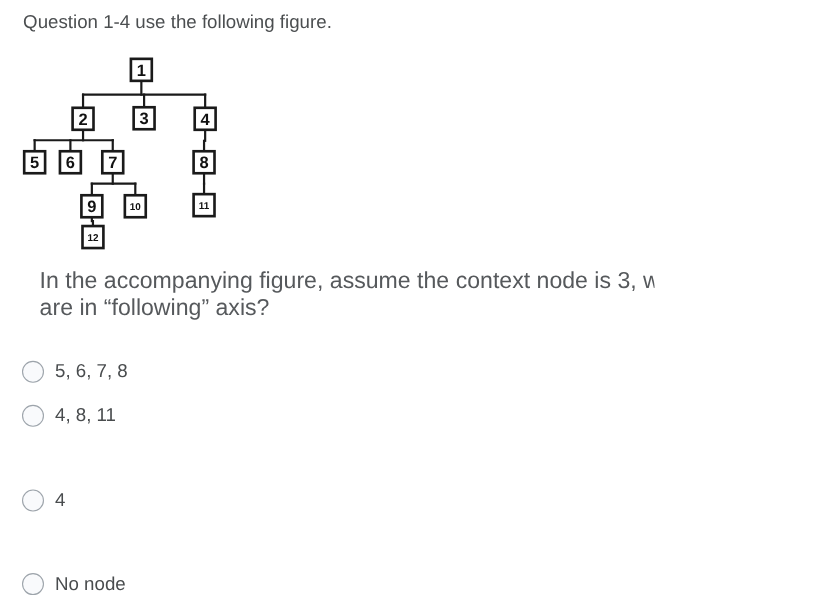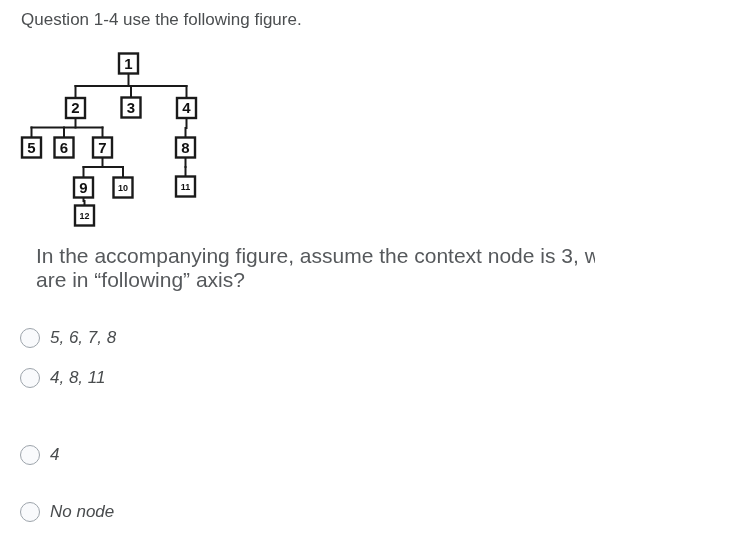--- a/index.html
+++ b/index.html
@@ -37,21 +37,21 @@
     position:absolute;left:20px;height:22px;
     display:flex;align-items:center;gap:10px;cursor:pointer;
   }
   .radio{
     width:20px;height:20px;flex:0 0 20px;
     border:1px solid var(--radio-border);
     border-radius:50%;
     background:var(--radio-fill);
   }
   .option-label{
-    font-size:17px;color:var(--option-color);white-space:nowrap;font-style:italic;
+    font-size:17px;color:var(--option-color);white-space:nowrap;
   }
   .tree-node-rect{fill:#ffffff;stroke:var(--line-color);stroke-width:2.4;}
   .tree-line{stroke:var(--line-color);stroke-width:2;stroke-linecap:square;}
   .tree-label{fill:#111111;font-family:"Liberation Sans",sans-serif;font-weight:bold;text-anchor:middle;}
 </style>
 </head>
 <body>
 
 <div class="page">
   <div class="title">Question 1-4 use the following figure.</div>
@@ -108,18 +108,18 @@
         <span class="option-label">5, 6, 7, 8</span>
       </div>
       <div class="option-row" style="top: 367px;">
         <span class="radio"></span>
         <span class="option-label">4, 8, 11</span>
       </div>
       <div class="option-row" style="top: 444px;">
         <span class="radio"></span>
         <span class="option-label">4</span>
       </div>
-      <div class="option-row" style="top: 501px;">
+      <div class="option-row" style="top: 520px;">
         <span class="radio"></span>
         <span class="option-label">No node</span>
       </div>
     </div>
 </div>
 
 </body></html>

